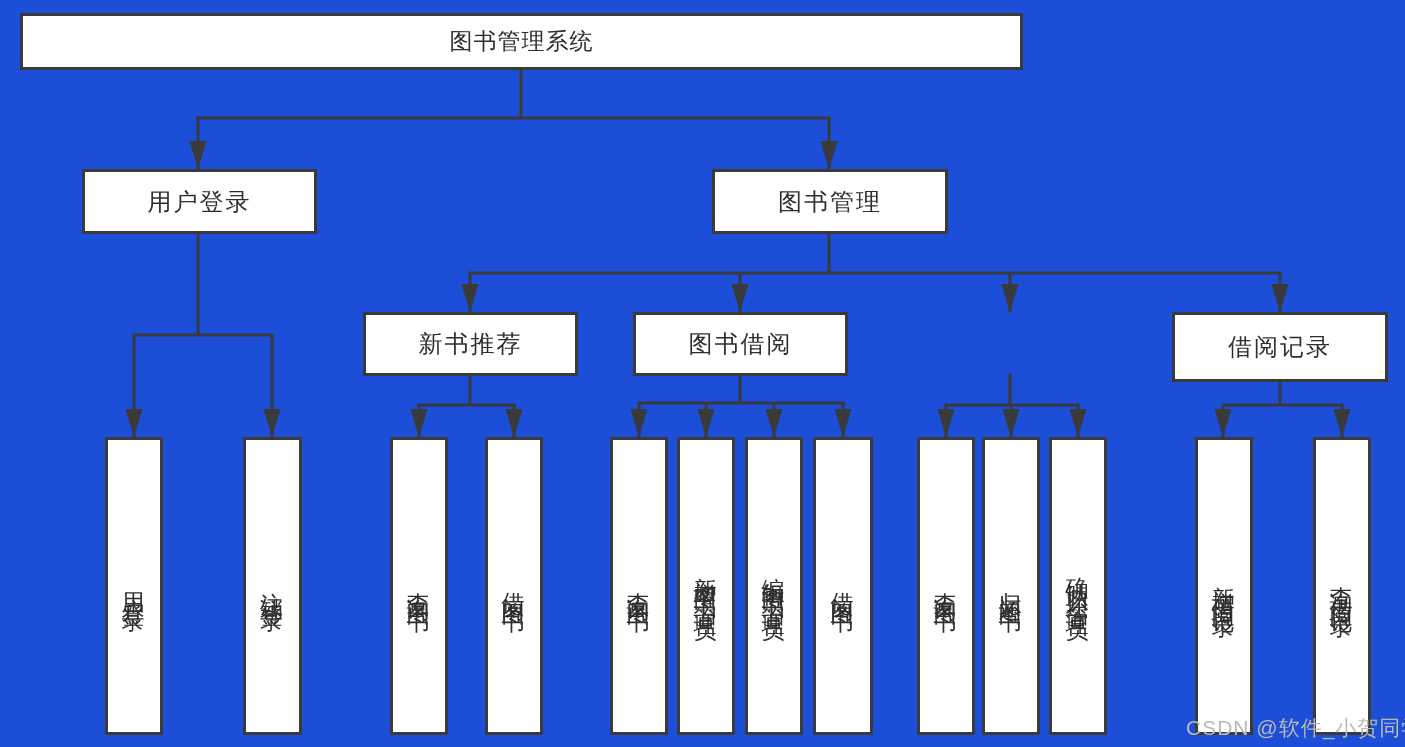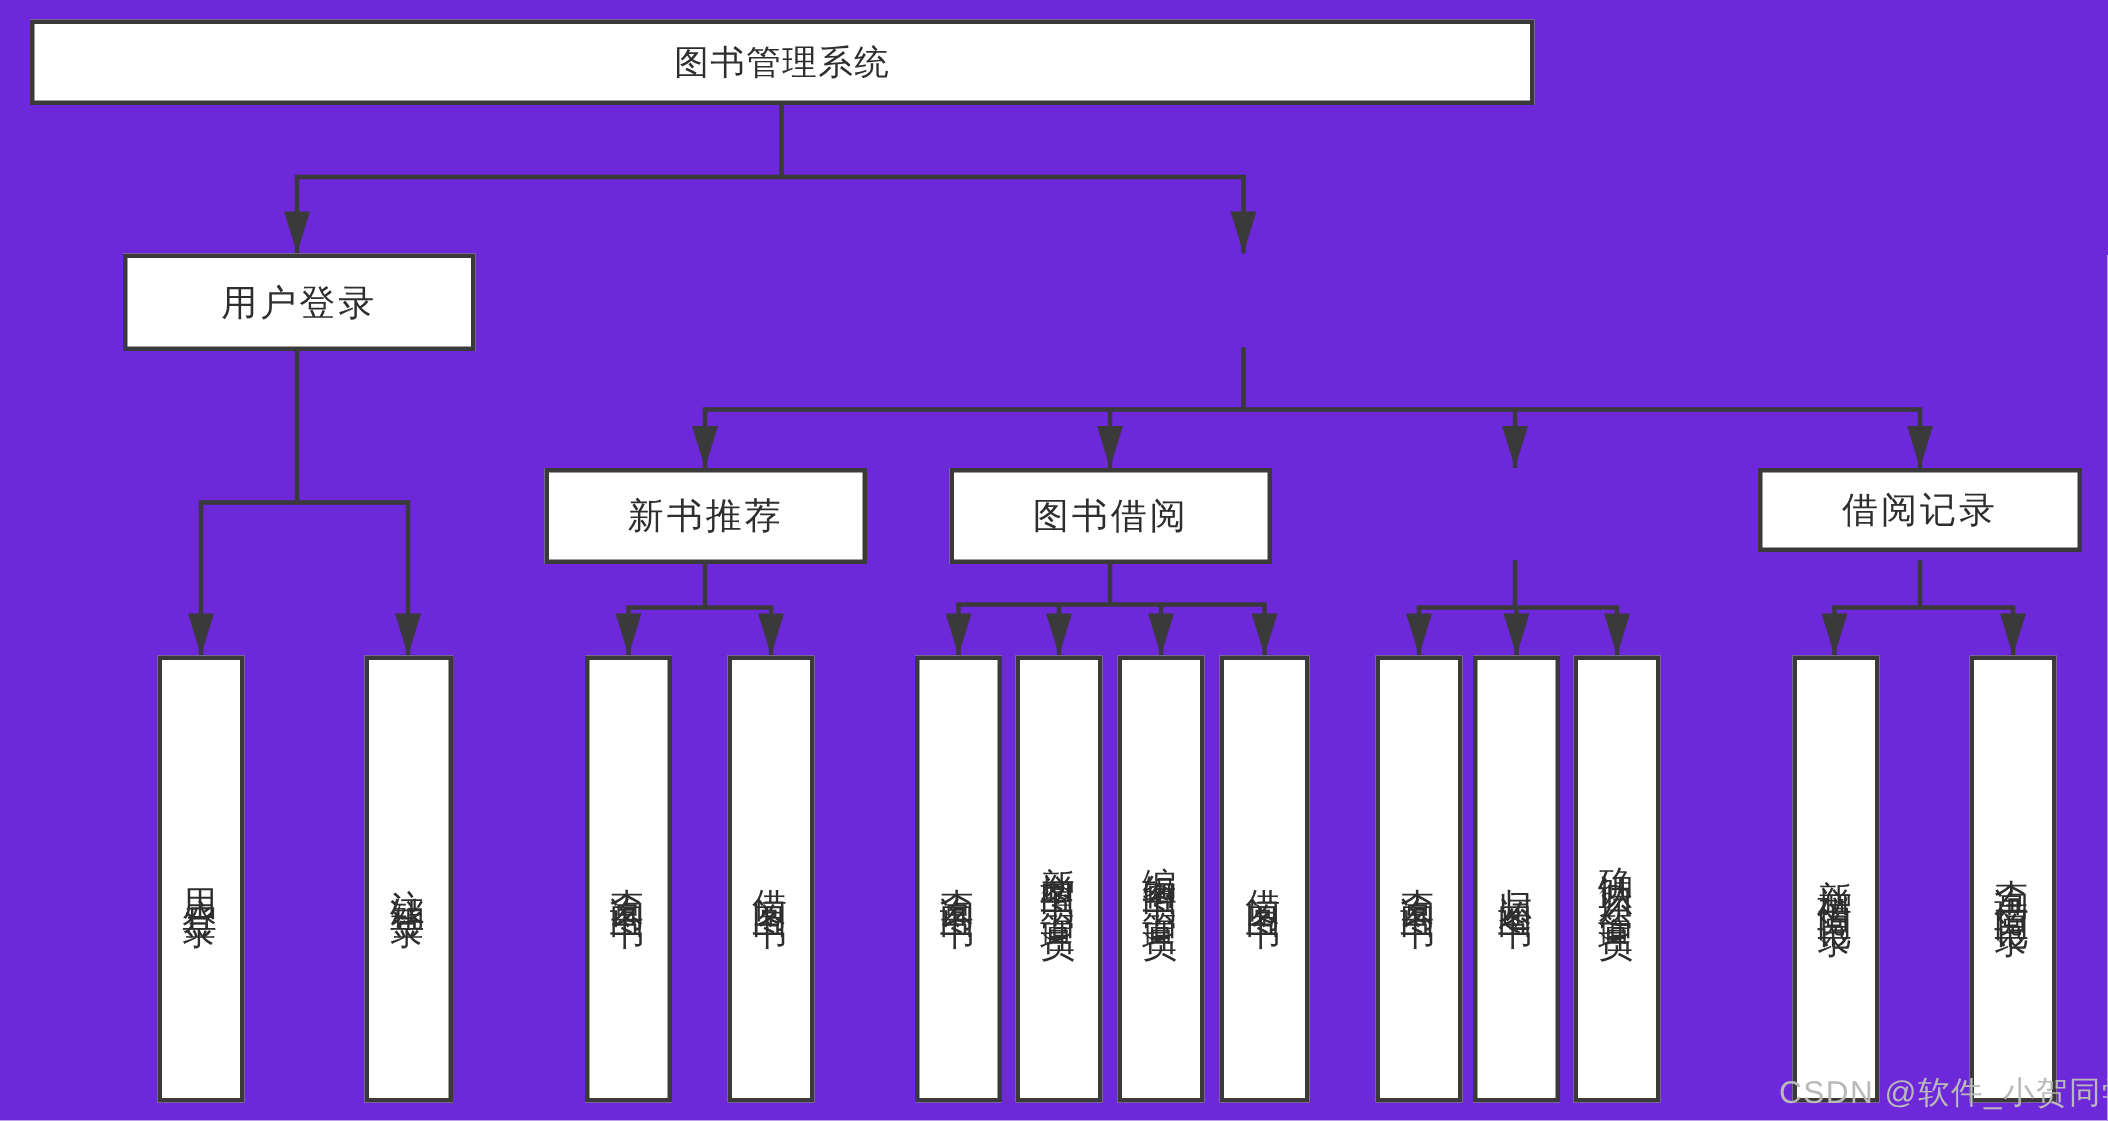--- a/index.html
+++ b/index.html
@@ -1,19 +1,19 @@
 <!DOCTYPE html>
 <html><head>
 <meta charset="utf-8">
 <style>
   html,body{margin:0;padding:0;background:#ffffff;}
   .canvas{
     position:relative;
     width:1405px;height:747px;
-    background:#6d28d9;
+    background:#1d4ed8;
     overflow:hidden;
     font-family:"Liberation Sans","DejaVu Sans",sans-serif;
     color:#2e2e2e;
   }
   .wires{position:absolute;left:0;top:0;width:1405px;height:747px;}
   .hbox{
     position:absolute;
     box-sizing:border-box;
     border:3px solid #3a3a3a;
     background:#ffffff;
@@ -104,28 +104,31 @@
     </g>
   </svg>
 
   <div class="hbox root" style="left:20px;top:13px;width:1003px;height:57px">
     <span class="lbl">图书管理系统</span>
   </div>
 
   <div class="hbox" style="left:82px;top:169px;width:235px;height:65px">
     <span class="lbl">用户登录</span>
   </div>
+  <div class="hbox" style="left:712px;top:169px;width:236px;height:65px">
+    <span class="lbl">图书管理</span>
+  </div>
 
   <div class="hbox" style="left:363px;top:312px;width:215px;height:64px">
     <span class="lbl">新书推荐</span>
   </div>
   <div class="hbox" style="left:633px;top:312px;width:215px;height:64px">
     <span class="lbl">图书借阅</span>
   </div>
-  <div class="hbox" style="left:1172px;top:312px;width:216px;height:56px">
+  <div class="hbox" style="left:1172px;top:312px;width:216px;height:70px">
     <span class="lbl">借阅记录</span>
   </div>
 
   <div class="vbox" style="left:105px;top:437px;width:58px;height:298px">
     <span class="vlbl">用户登录</span>
   </div>
   <div class="vbox" style="left:243px;top:437px;width:59px;height:298px">
     <span class="vlbl">注销登录</span>
   </div>
 

